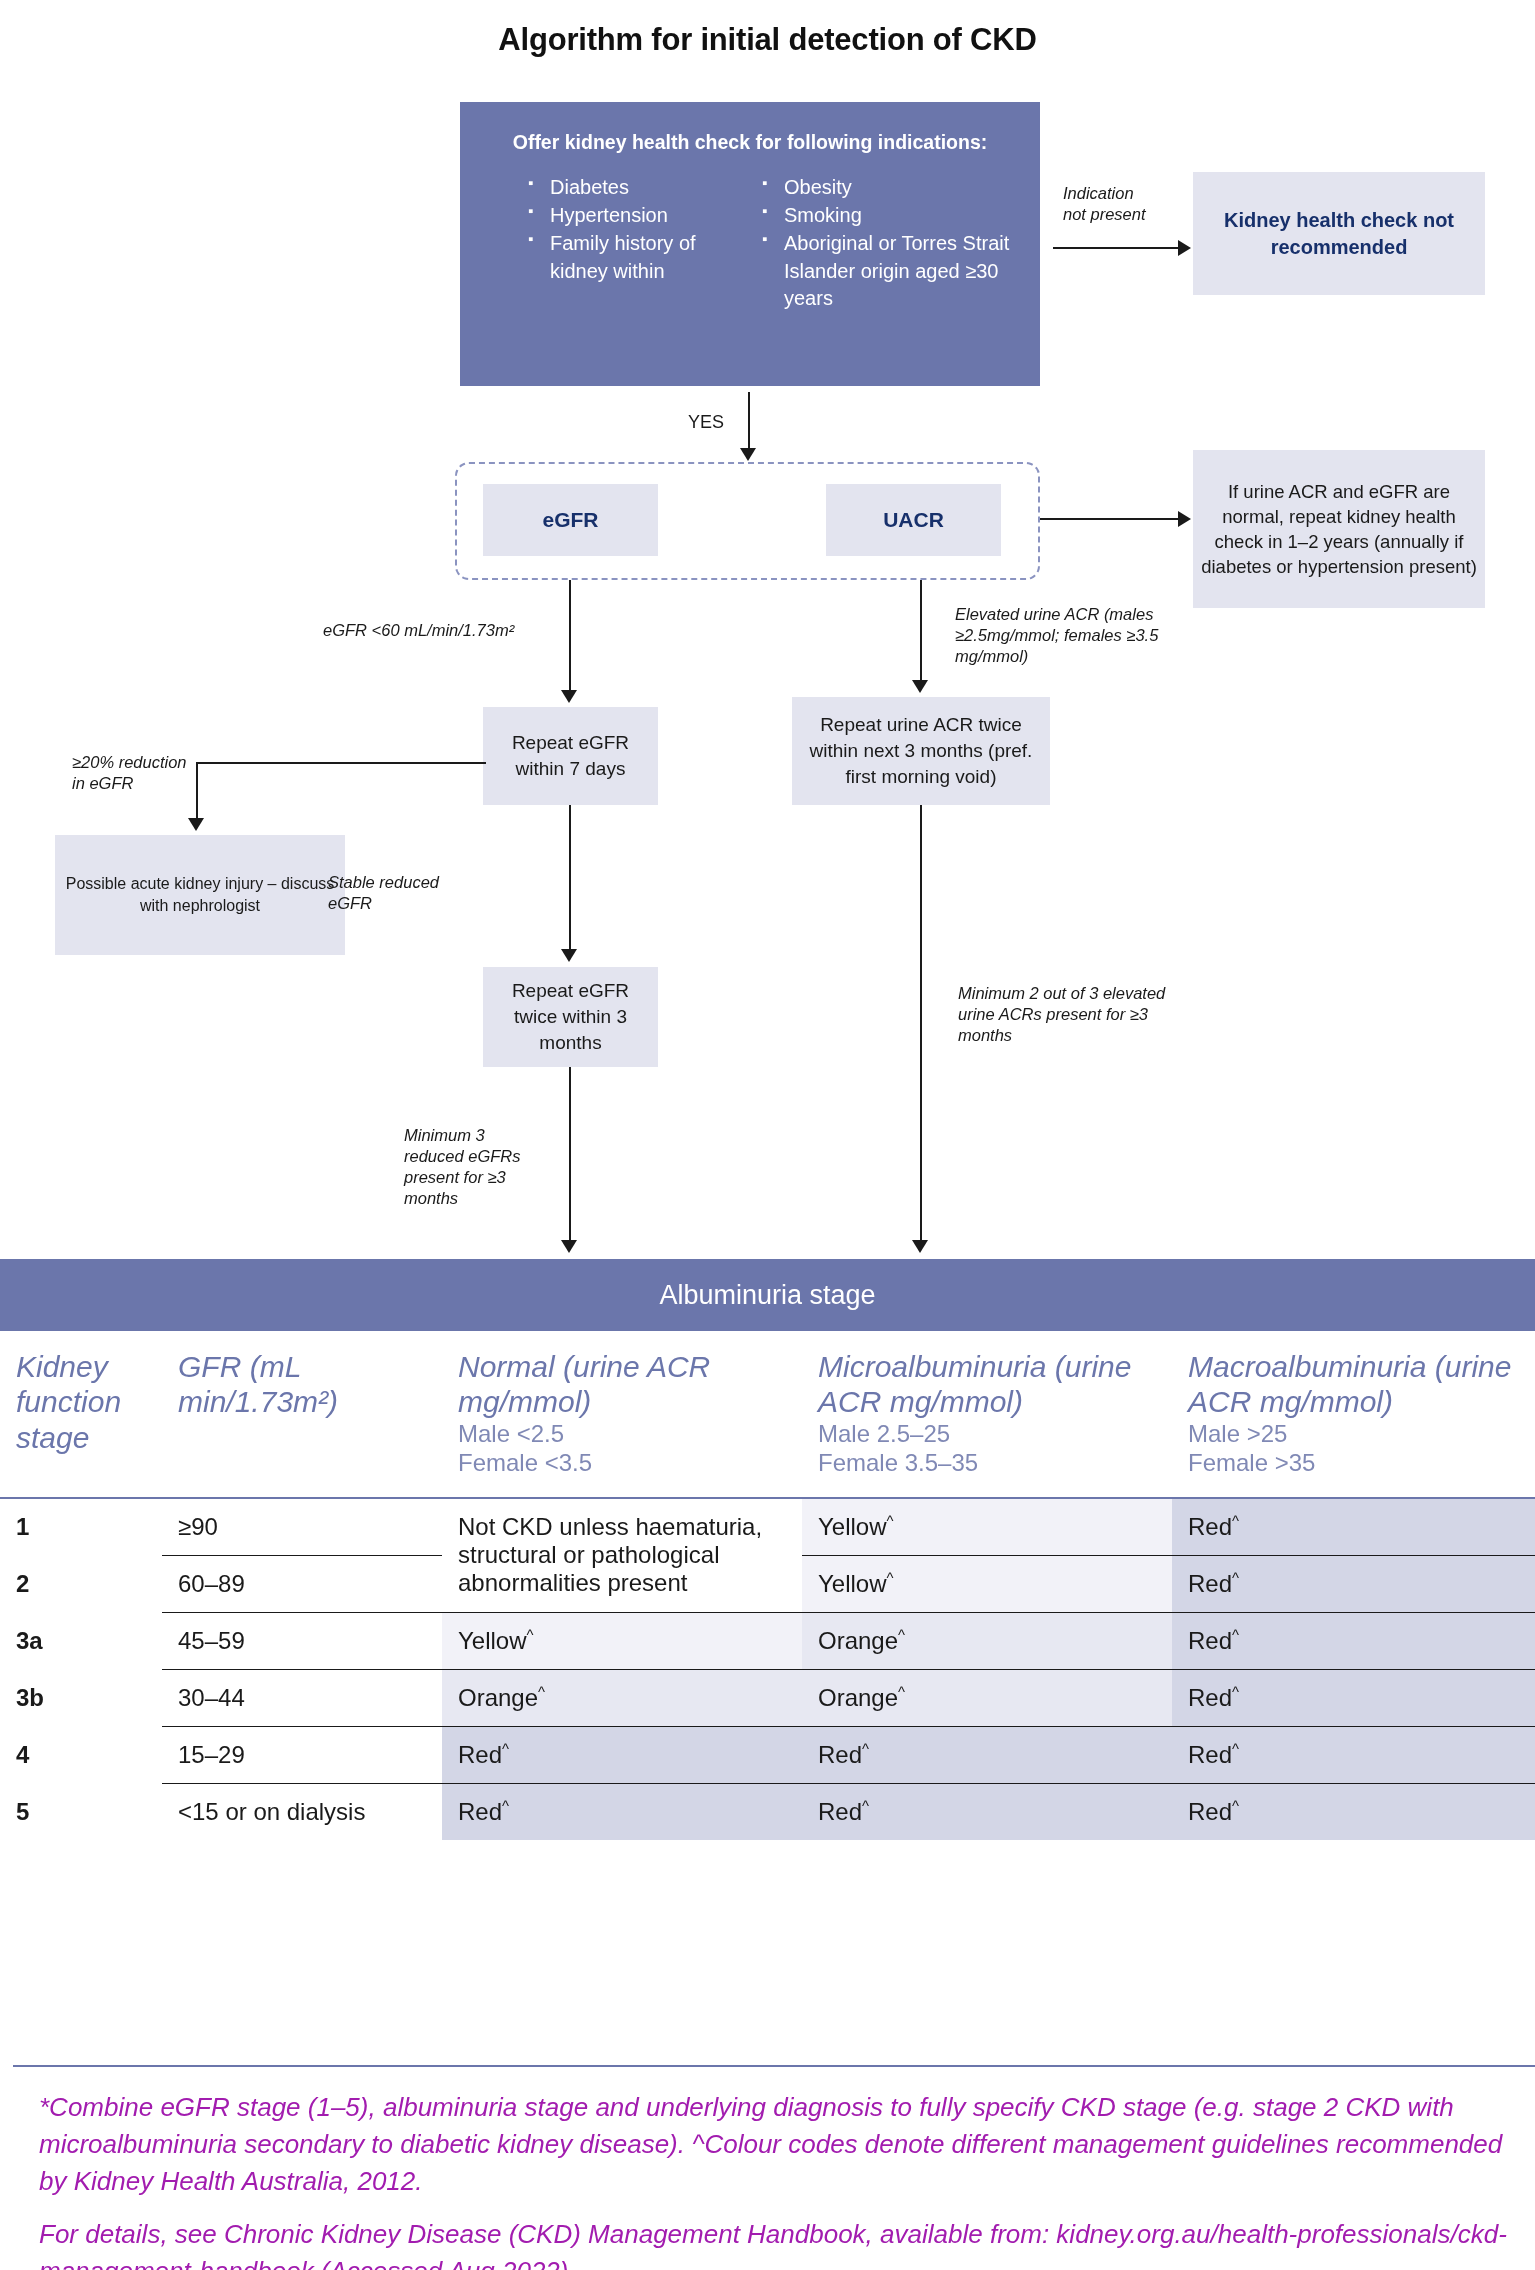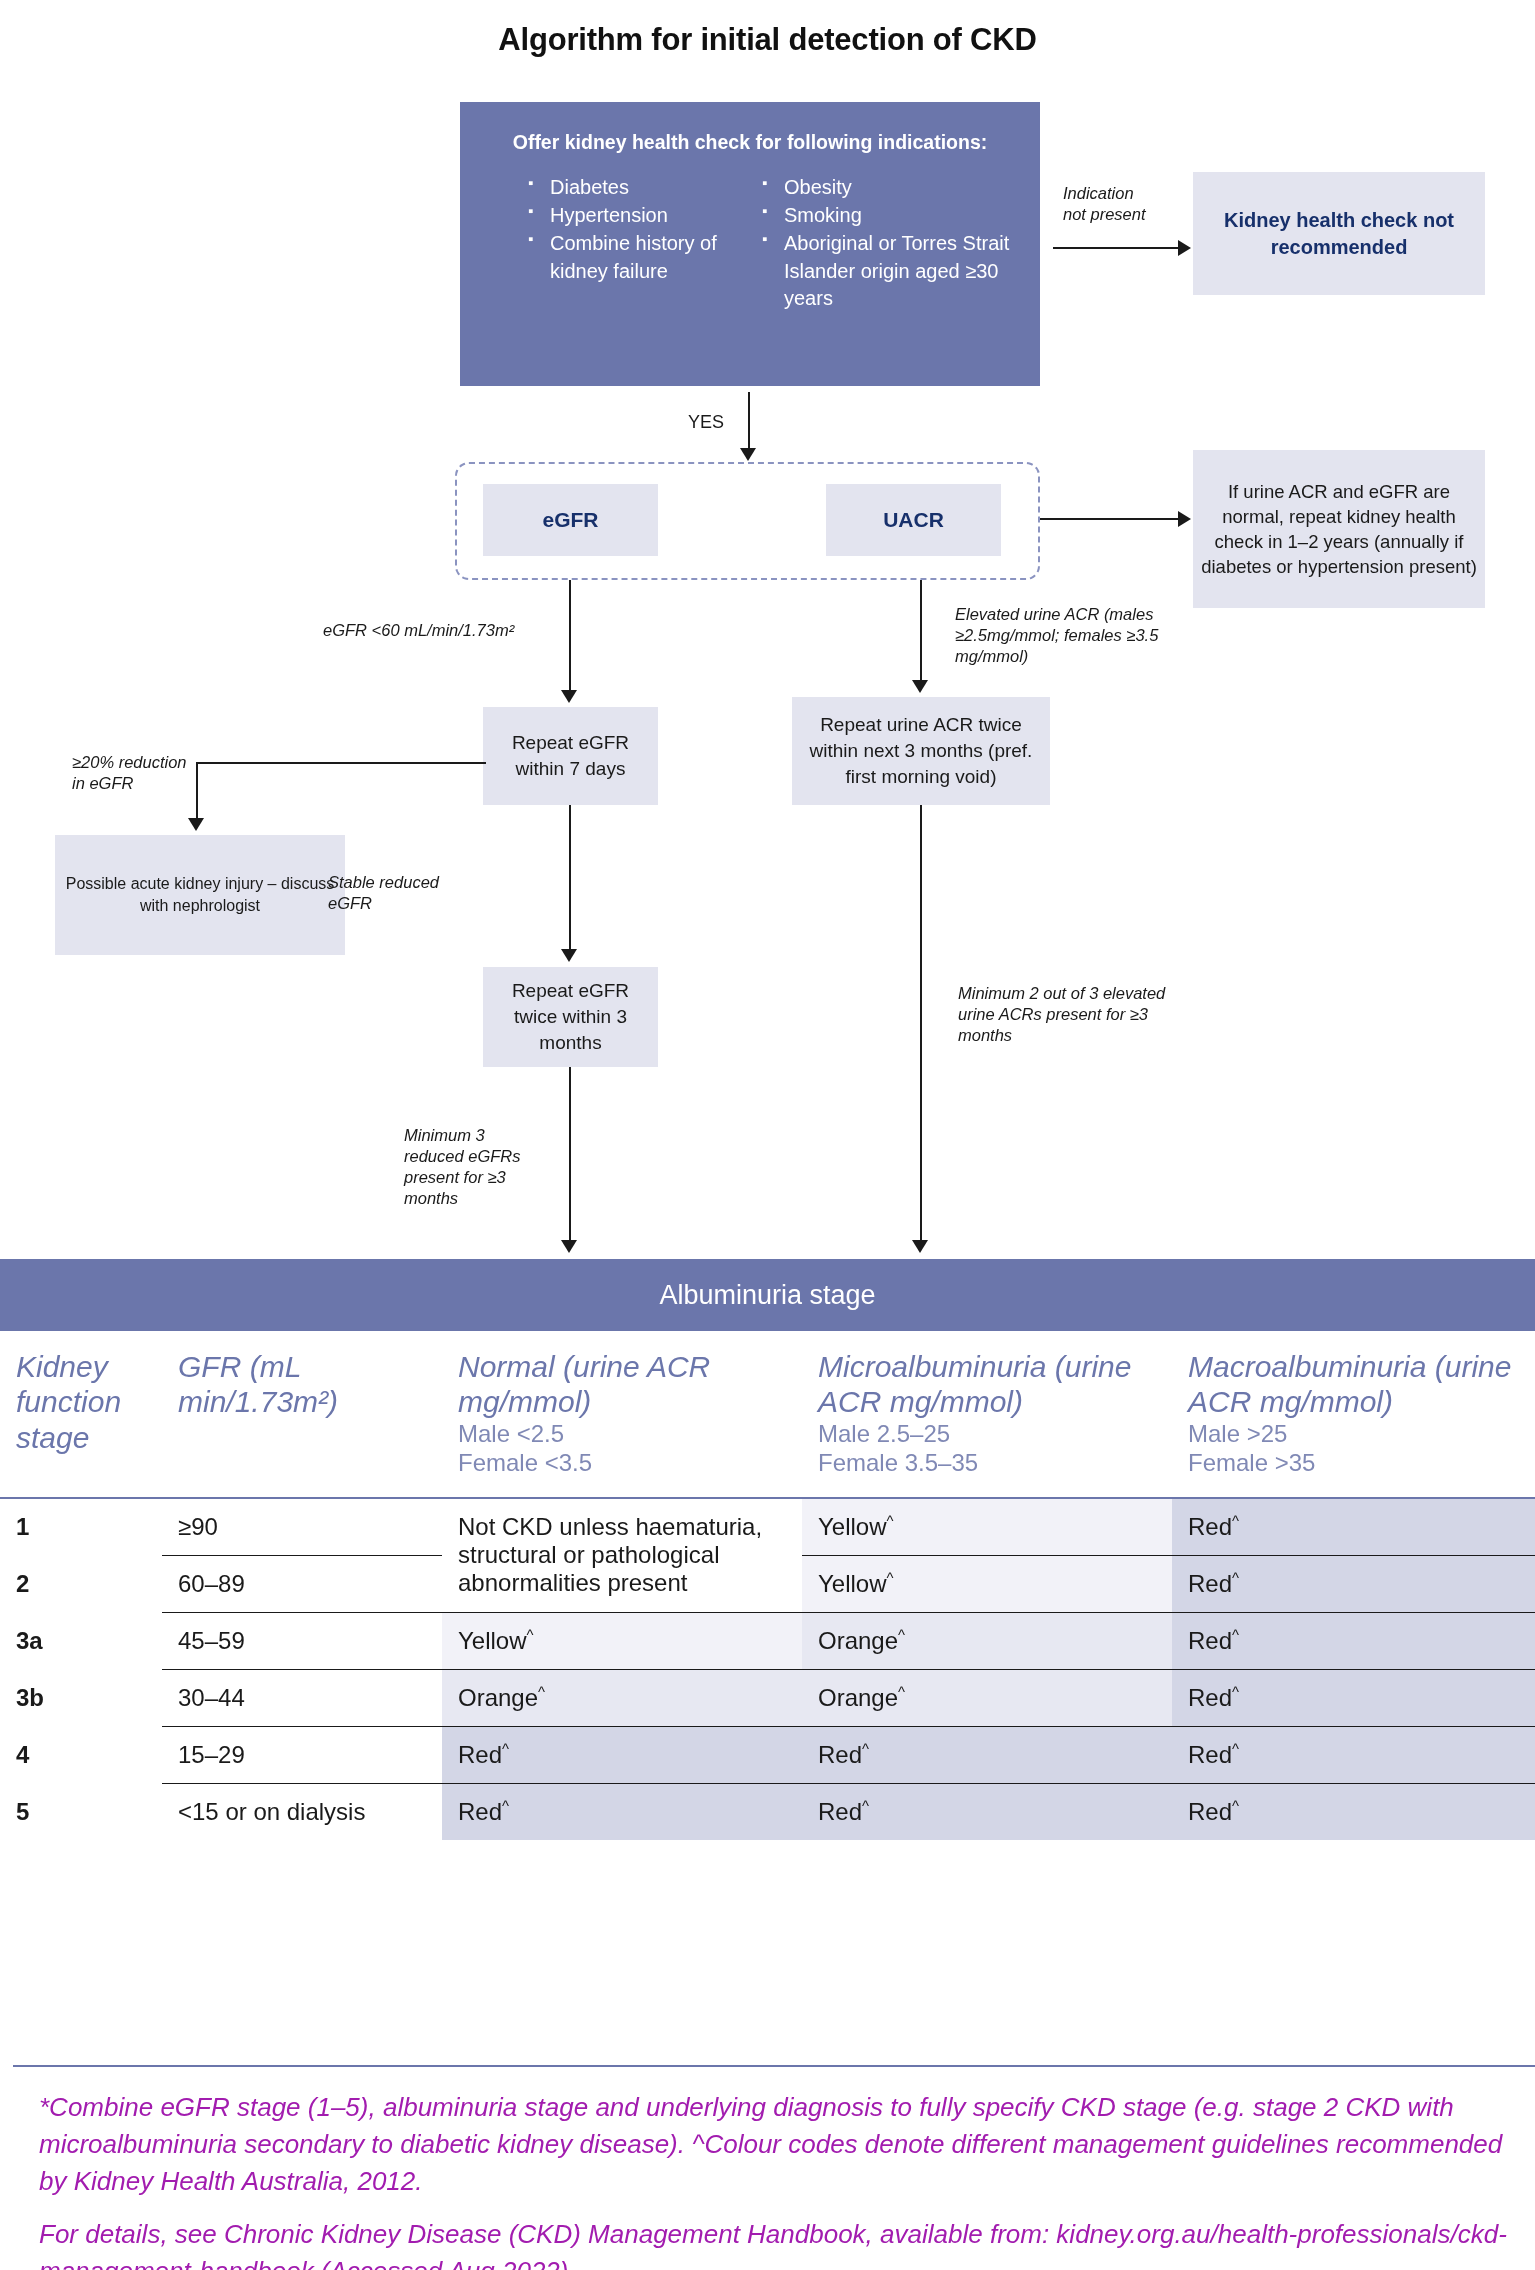--- a/index.html
+++ b/index.html
@@ -178,21 +178,21 @@
 <body>
 
 <div class="title">Algorithm for initial detection of CKD</div>
 
 <div id="indications-box">
   <div id="indications-title">Offer kidney health check for following indications:</div>
   <div class="bullets" id="bullets-left">
     <ul>
       <li>Diabetes</li>
       <li>Hypertension</li>
-      <li>Combine history of kidney failure</li>
+      <li>Family history of kidney within</li>
     </ul>
   </div>
   <div class="bullets" id="bullets-right">
     <ul>
       <li>Obesity</li>
       <li>Smoking</li>
       <li>Aboriginal or Torres Strait Islander origin aged ≥30 years</li>
     </ul>
   </div>
 </div>

